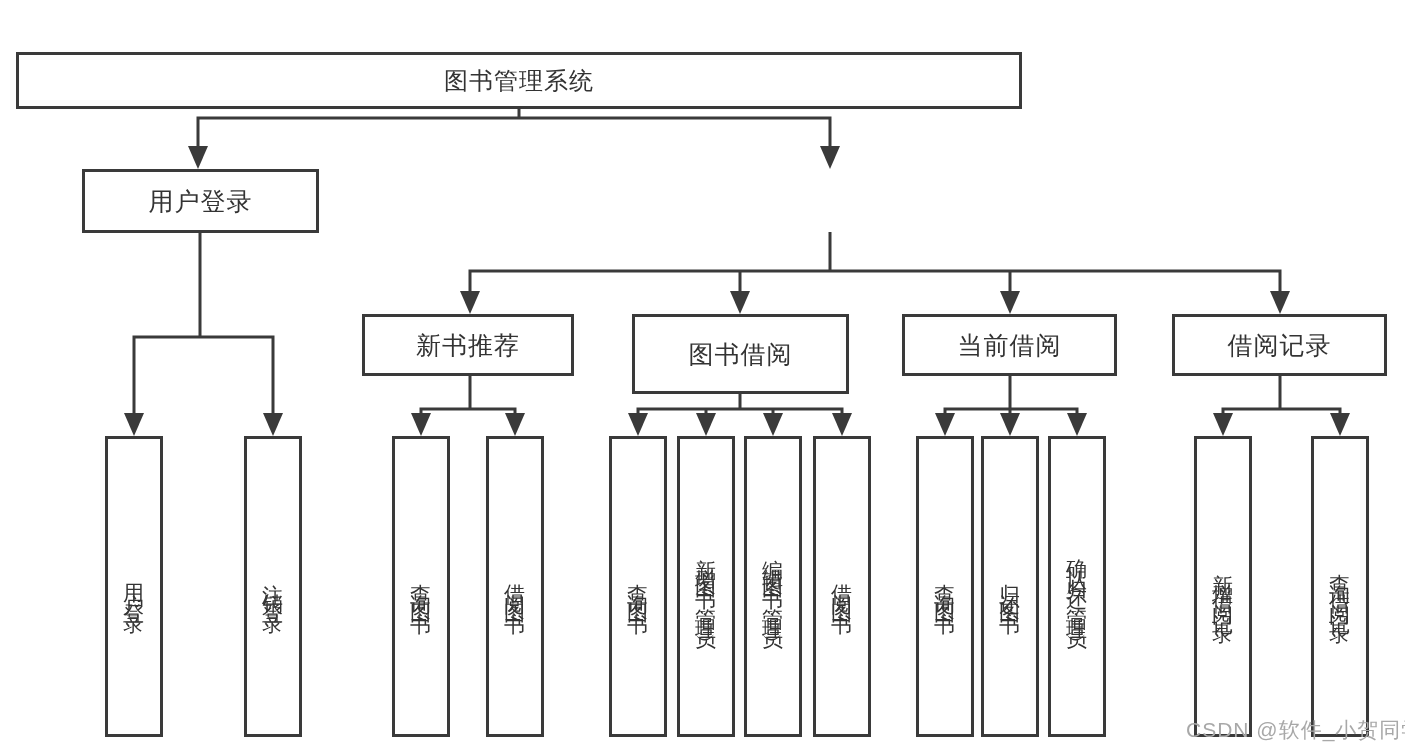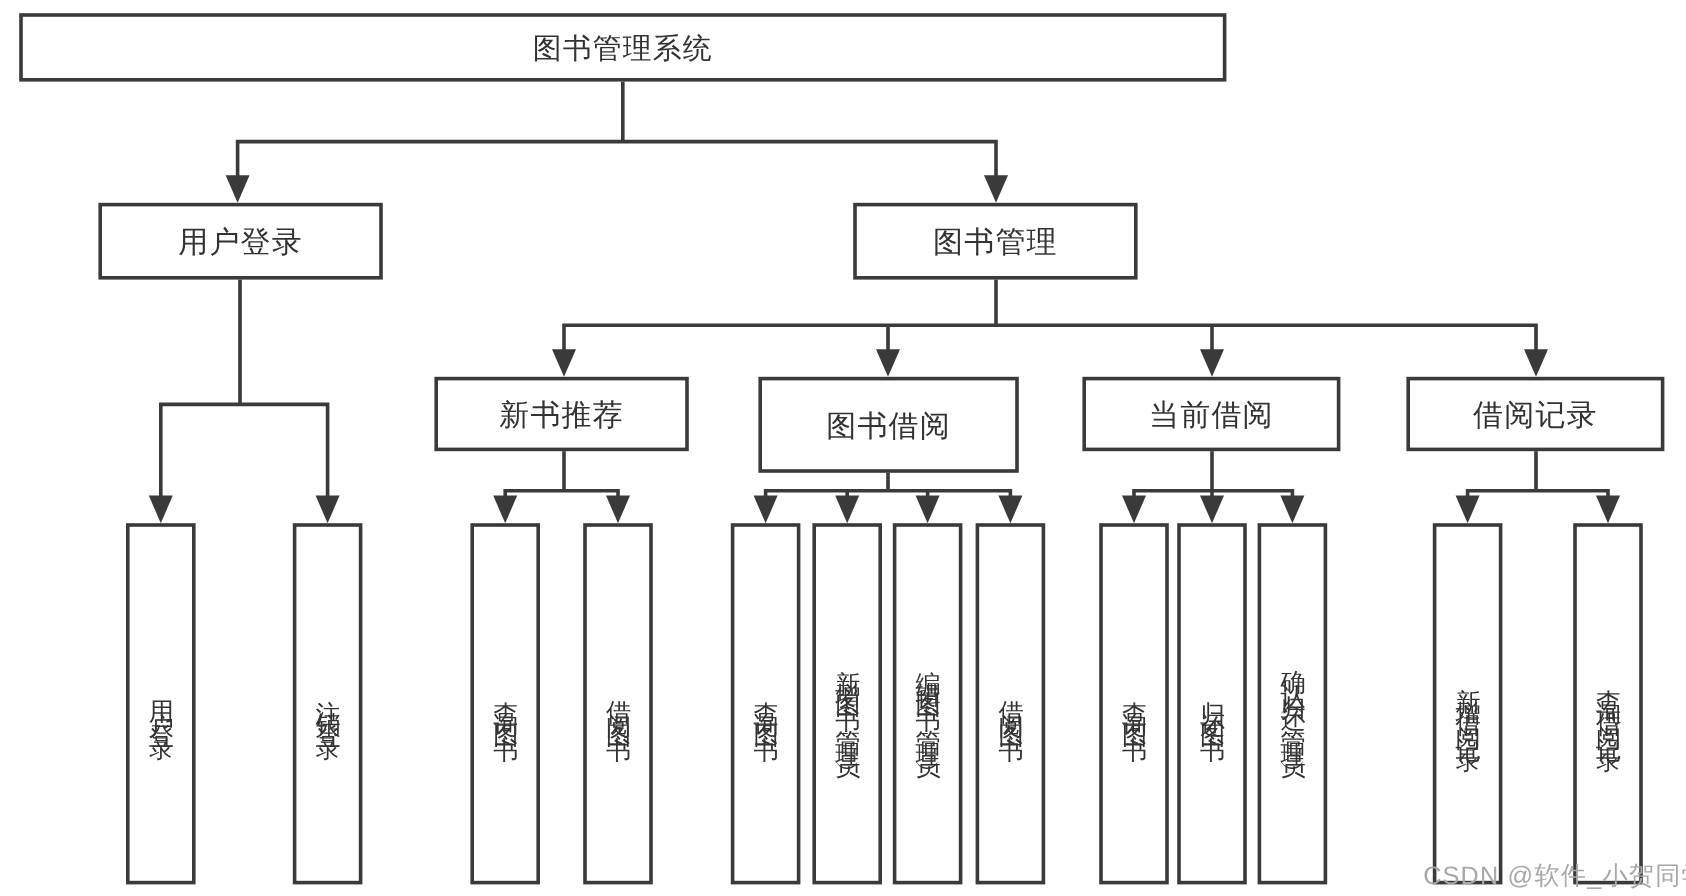--- a/index.html
+++ b/index.html
@@ -15,21 +15,21 @@
   .edges polygon{fill:var(--line,#3a3a3a);}
   .box{
     position:absolute;box-sizing:border-box;
     background:#ffffff;
     border:3px solid var(--box-border,#3a3a3a);
     display:flex;align-items:center;justify-content:center;
     color:var(--text,#333333);
     z-index:2;
   }
   .hbox{font-size:25px;letter-spacing:1px;}
-  .root{font-size:24px;}
+  .root{font-size:24px;margin-top:41px;}
   .vbox{
     top:436px;width:58px;height:301px;
     writing-mode:vertical-rl;
     font-size:21px;letter-spacing:10px;line-height:1;
     text-align:center;
   }
   .watermark{
     position:absolute;z-index:5;
     font-size:21px;letter-spacing:1px;white-space:nowrap;
     color:var(--watermark,#a8a8a8);
@@ -79,21 +79,20 @@
     <g>
       <path d="M1280,375 V409 M1223,416 V409 H1340 V416"></path>
       <polygon points="1213,413 1233,413 1223,436"></polygon>
       <polygon points="1330,413 1350,413 1340,436"></polygon>
     </g>
   </svg>
 
   <div class="box hbox root" style="left:16px;top:11px;width:1006px;height:57px">图书管理系统</div>
 
   <div class="box hbox" style="left:82px;top:169px;width:237px;height:64px">用户登录</div>
-  <div class="box hbox" style="left:711px;top:169px;width:237px;height:64px">图书管理</div>
 
   <div class="box hbox" style="left:362px;top:314px;width:212px;height:62px">新书推荐</div>
   <div class="box hbox" style="left:632px;top:314px;width:217px;height:80px">图书借阅</div>
   <div class="box hbox" style="left:902px;top:314px;width:215px;height:62px">当前借阅</div>
   <div class="box hbox" style="left:1172px;top:314px;width:215px;height:62px">借阅记录</div>
 
   <div class="box vbox" style="left:105px">用户登录</div>
   <div class="box vbox" style="left:244px">注销登录</div>
 
   <div class="box vbox" style="left:392px">查询图书</div>

